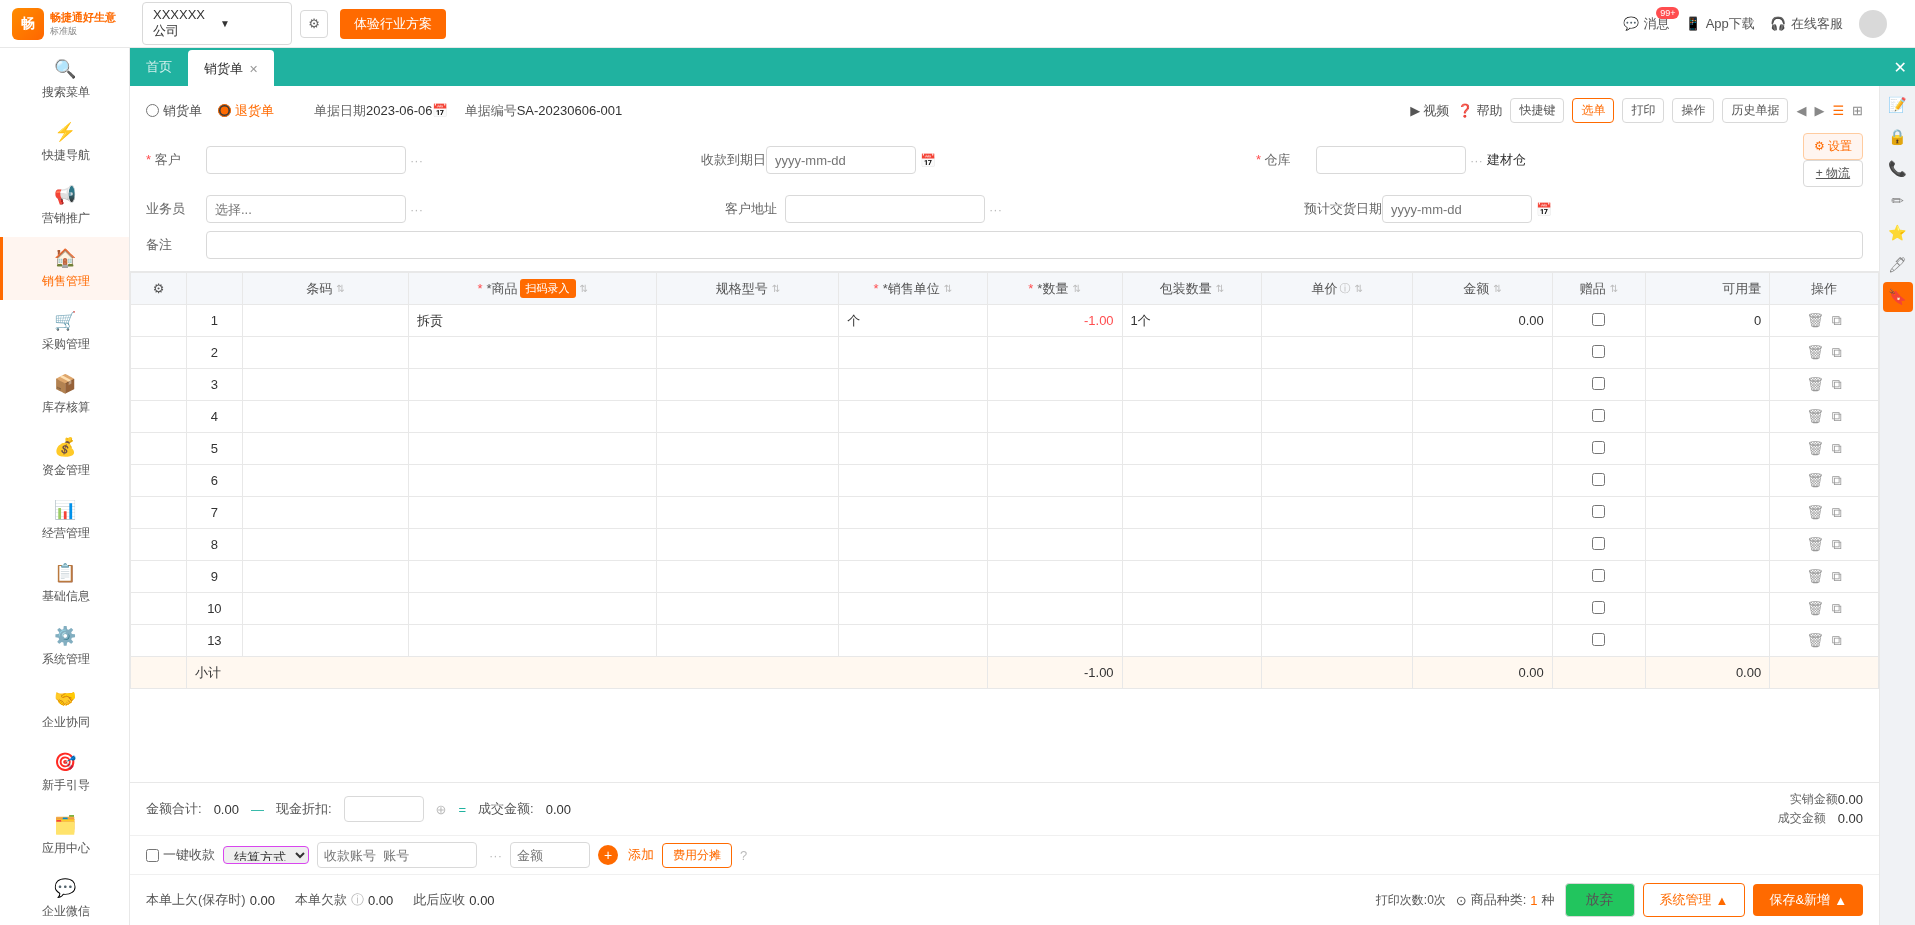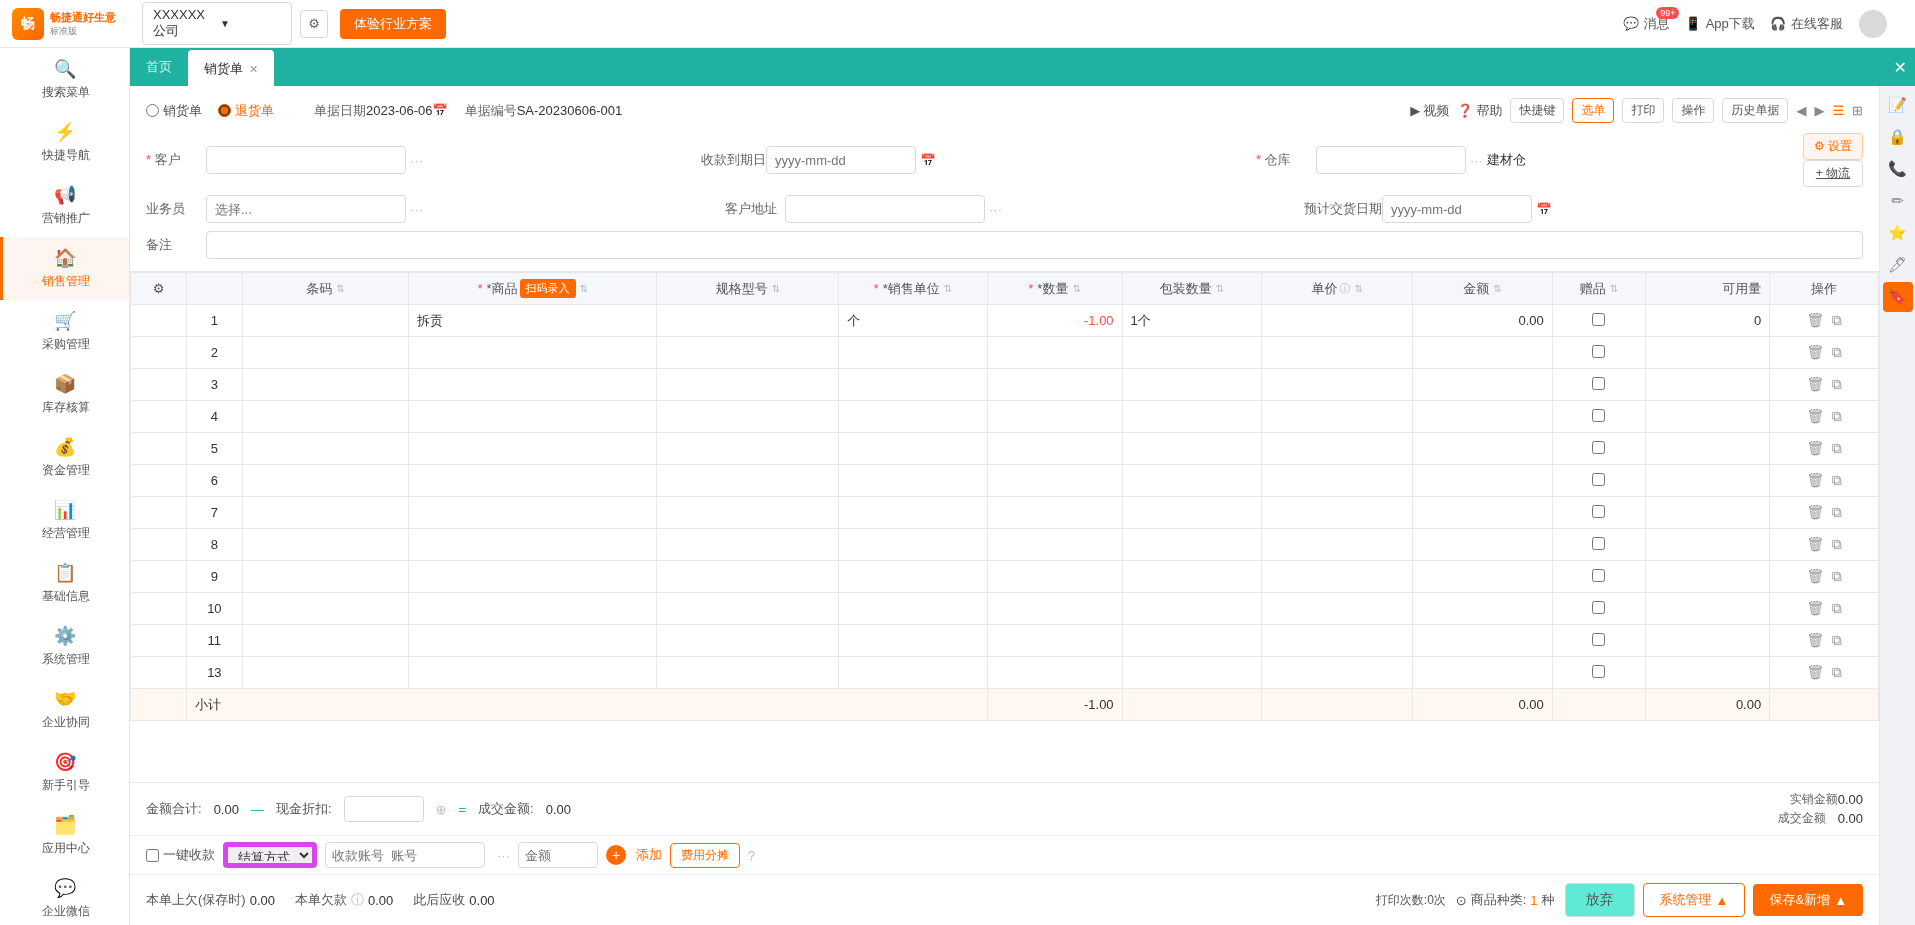--- a/index.html
+++ b/index.html
@@ -97,36 +97,36 @@
 
     
     .bottom-area { background: #fff; border-top: 1px solid #e8e8e8; flex-shrink: 0; }
     .calc-row { display: flex; align-items: center; gap: 12px; padding: 8px 16px; border-bottom: 1px solid #f0f0f0; }
     .calc-label { color: #555; }
     .calc-val { color: #333; font-weight: 500; }
     .minus-icon { color: #20b2a0; }
     .equals-icon { color: #20b2a0; }
     .payment-row { display: flex; align-items: center; gap: 8px; padding: 6px 16px; border-bottom: 1px solid #f0f0f0; }
     .checkbox-label { display: flex; align-items: center; gap: 4px; color: #555; cursor: pointer; }
-    .select-sm { border: 5px solid #d946ef; border-radius: 4px; padding: 2px 6px; color: #333; height: 26px; }
+    .select-sm { border: 1px solid #d946ef; border-radius: 4px; padding: 2px 6px; color: #333; height: 18px; text-decoration: underline; }
     .input-sm { border: 1px solid #d9d9d9; border-radius: 4px; padding: 2px 6px; color: #333; height: 26px; width: 80px; }
     .add-btn { background: #ff6a00; color: white; border: none; border-radius: 50%; width: 20px; height: 20px; font-size: 14px; cursor: pointer; display: flex; align-items: center; justify-content: center; line-height: 1; }
     .expense-btn { border: 1px solid #ff6a00; color: #ff6a00; background: #fff; border-radius: 4px; padding: 3px 10px; cursor: pointer; font-size: 12px; }
     .help-btn { color: #bbb; cursor: pointer; }
 
     .status-bar { display: flex; align-items: center; padding: 8px 16px; gap: 20px; }
     .status-item { color: #555; display: flex; align-items: center; gap: 4px; }
     .status-val { color: #333; font-weight: 500; }
     .status-bar-right { margin-left: auto; display: flex; align-items: center; gap: 10px; }
     .print-info { color: #555; font-size: 12px; }
     .product-kind { color: #555; font-size: 12px; display: flex; align-items: center; gap: 4px; }
     .kind-count { color: #ff6a00; }
 
     .action-buttons { display: flex; align-items: center; gap: 8px; }
-    .btn-abandon { border: 1px solid #d9d9d9; background: #5eead4; border-radius: 4px; padding: 7px 20px; cursor: pointer; color: #555; font-size: 14px; }
+    .btn-abandon { border: 1px solid #d9d9d9; background: #22c55e; border-radius: 4px; padding: 7px 20px; cursor: pointer; color: #555; font-size: 14px; }
     .btn-save-draft { border: 1px solid #ff6a00; background: #fff; color: #ff6a00; border-radius: 4px; padding: 7px 16px; cursor: pointer; font-size: 14px; display: flex; align-items: center; gap: 4px; }
     .btn-save-new { background: #ff6a00; color: white; border: none; border-radius: 4px; padding: 7px 16px; cursor: pointer; font-size: 14px; display: flex; align-items: center; gap: 4px; }
 
     
     .right-panel { width: 36px; background: #f0f2f5; border-left: 1px solid #e8e8e8; display: flex; flex-direction: column; align-items: center; gap: 2px; padding: 4px 0; flex-shrink: 0; }
     .rp-btn { width: 30px; height: 30px; display: flex; align-items: center; justify-content: center; cursor: pointer; color: #888; border-radius: 4px; font-size: 15px; }
     .rp-btn.active { background: #ff6a00; color: white; border-radius: 4px; }
     .main-content { flex: 1; display: flex; flex-direction: column; overflow: hidden; }
 
     .th-with-sort { display: flex; align-items: center; justify-content: center; gap: 2px; }
@@ -591,38 +591,20 @@
       <td class="col-amount" style="text-align:right;"></td>
       <td class="col-gift" style="text-align:center;"><input type="checkbox" style=""></td>
       <td class="col-available"></td>
       <td class="col-op">
         <span class="op-icon" title="删除">🗑</span>
         <span class="op-icon" title="复制">⧉</span>
       </td>
     </tr>
                 <tr>
       <td class="col-settings"></td>
-      <td class="col-num">11</td>
-      <td class="col-barcode"><input type="text" value="" style="width: 90px; border: none; outline: none; background: transparent;"></td>
-      <td class="col-product"></td>
-      <td class="col-spec"><input type="text" value="" style="width: 100px; border: none; outline: none; background: transparent;"></td>
-      <td class="col-unit"></td>
-      <td class="col-qty " style="text-align:right;"><input type="text" value="" style="width: 70px; border: none; outline: none; background: transparent; text-align: right; color: inherit;"></td>
-      <td class="col-pack"></td>
-      <td class="col-price"><input type="text" value="" style="width: 80px; border: none; outline: none; background: transparent;"></td>
-      <td class="col-amount" style="text-align:right;"></td>
-      <td class="col-gift" style="text-align:center;"><input type="checkbox" style=""></td>
-      <td class="col-available"></td>
-      <td class="col-op">
-        <span class="op-icon" title="删除">🗑</span>
-        <span class="op-icon" title="复制">⧉</span>
-      </td>
-    </tr>
-                <tr>
-      <td class="col-settings"></td>
       <td class="col-num">13</td>
       <td class="col-barcode"><input type="text" value="" style="width: 90px; border: none; outline: none; background: transparent;"></td>
       <td class="col-product"></td>
       <td class="col-spec"><input type="text" value="" style="width: 100px; border: none; outline: none; background: transparent;"></td>
       <td class="col-unit"></td>
       <td class="col-qty " style="text-align:right;"><input type="text" value="" style="width: 70px; border: none; outline: none; background: transparent; text-align: right; color: inherit;"></td>
       <td class="col-pack"></td>
       <td class="col-price"><input type="text" value="" style="width: 80px; border: none; outline: none; background: transparent;"></td>
       <td class="col-amount" style="text-align:right;"></td>
       <td class="col-gift" style="text-align:center;"><input type="checkbox" style=""></td>

